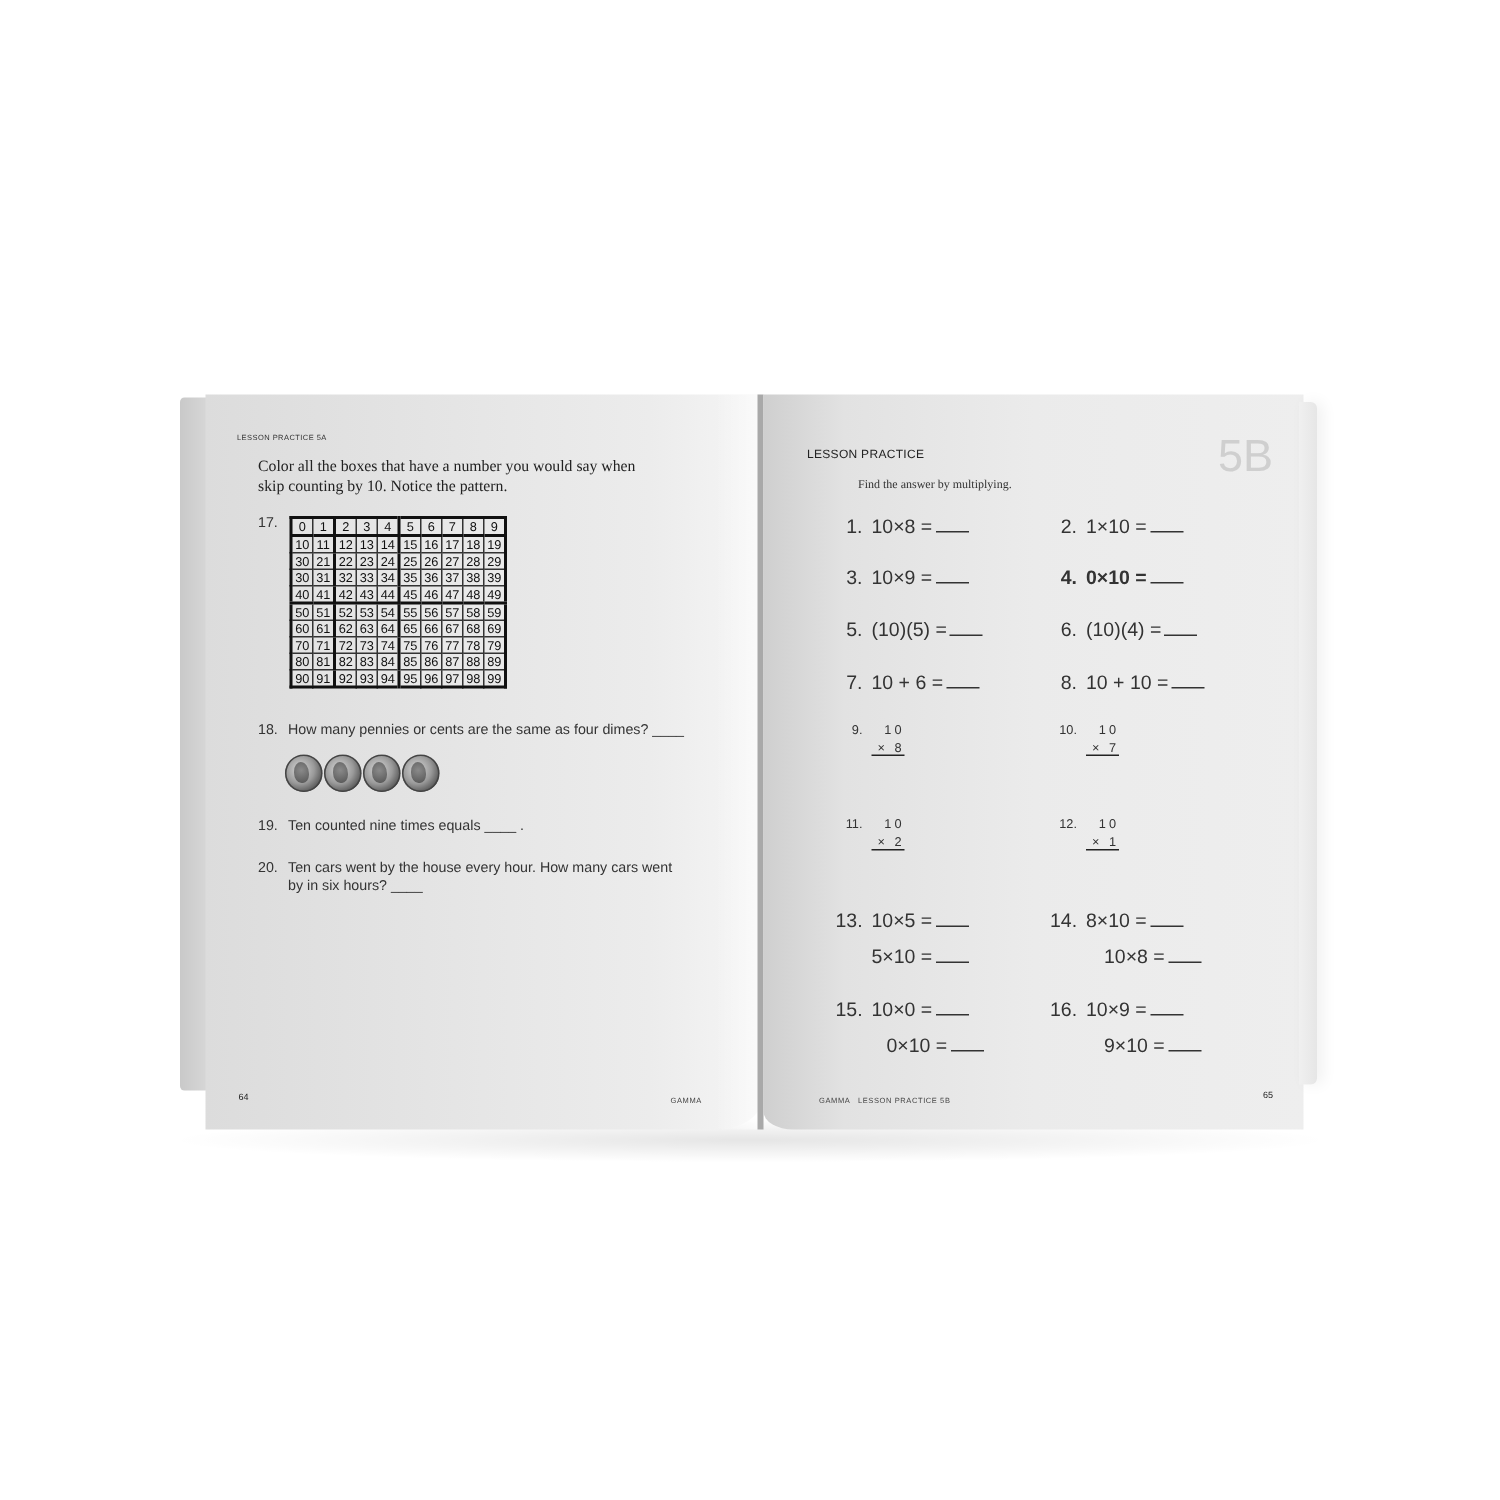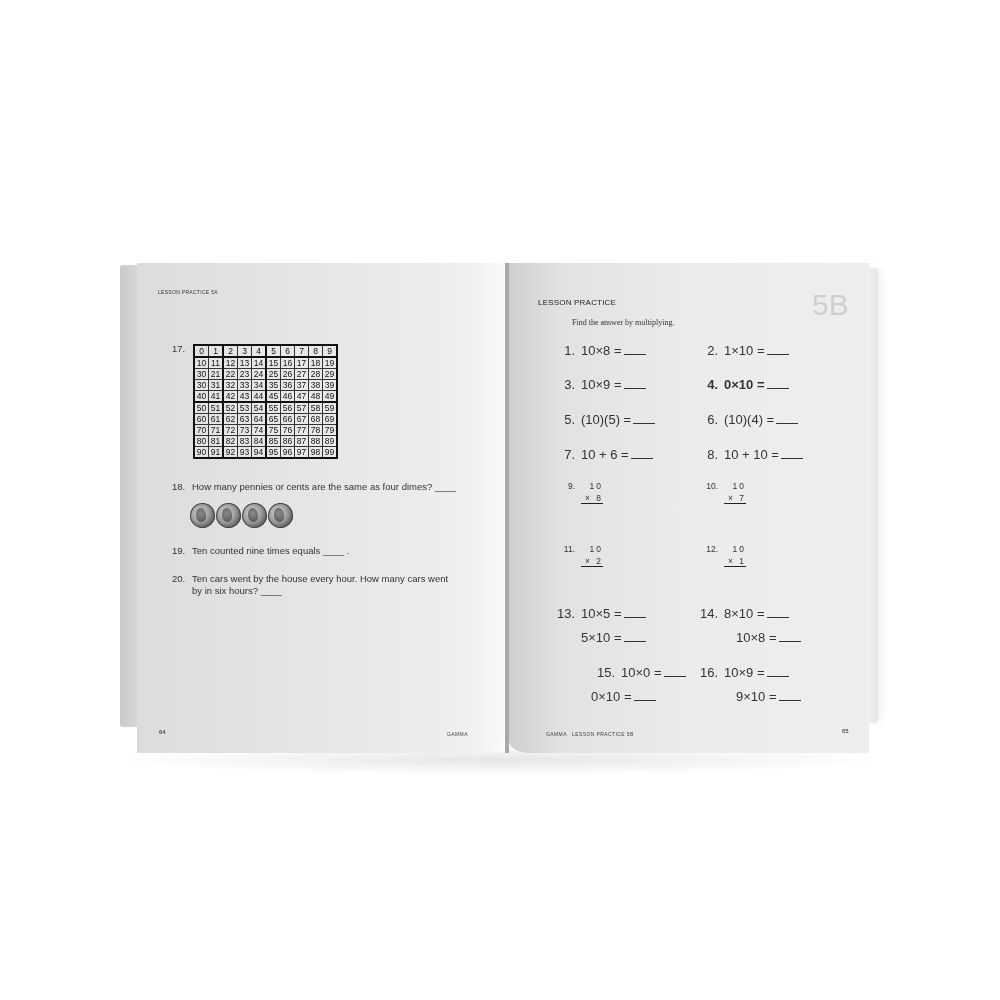--- a/index.html
+++ b/index.html
@@ -58,20 +58,21 @@
 </style>
 </head>
 <body>
 
 <div class="book">
   <div class="book-shadow"></div>
   <div class="left-edge"></div>
 
   <div class="left-page"></div>
   <div class="running-head" style="left:158px;top:289px;">Lesson Practice 5A</div>
+  <div class="instr-left serif">Color all the boxes that have a number you would say when skip counting by 10. Notice the pattern.</div>
 
   <div class="qnum" style="left:172px;top:343px;">17.</div>
   <table class="hundreds">
     <tbody id="hgrid">
         <tr class="bold-bottom">
           <td>0</td>
           <td class="bold-right">1</td>
           <td>2</td>
           <td>3</td>
           <td class="bold-right">4</td>
@@ -251,21 +252,21 @@
     <span class="n">12.</span>
     <span class="top">10</span>
     <span class="bot">× 1</span>
   </div>
 
   <div class="prob" style="left:557px;top:606px;"><span class="n">13.</span><span>10×5 =</span><span class="blank"></span></div>
   <div class="prob" style="left:581px;top:630px;"><span>5×10 =</span><span class="blank"></span></div>
   <div class="prob" style="left:700px;top:606px;"><span class="n">14.</span><span>8×10 =</span><span class="blank"></span></div>
   <div class="prob" style="left:736px;top:630px;"><span>10×8 =</span><span class="blank"></span></div>
 
-  <div class="prob" style="left:557px;top:665px;margin-left:40px;"><span class="n">15.</span><span>10×0 =</span><span class="blank"></span></div>
+  <div class="prob" style="left:557px;top:665px;"><span class="n">15.</span><span>10×0 =</span><span class="blank"></span></div>
   <div class="prob" style="left:591px;top:689px;"><span>0×10 =</span><span class="blank"></span></div>
   <div class="prob" style="left:700px;top:665px;"><span class="n">16.</span><span>10×9 =</span><span class="blank"></span></div>
   <div class="prob" style="left:736px;top:689px;"><span>9×10 =</span><span class="blank"></span></div>
 
   <div class="footer-text" style="left:546px;top:731px;">Gamma</div>
   <div class="footer-text" style="left:572px;top:731px;">Lesson Practice 5B</div>
   <div class="page-num" style="left:842px;top:728px;">65</div>
 </div>
 
 </body></html>

